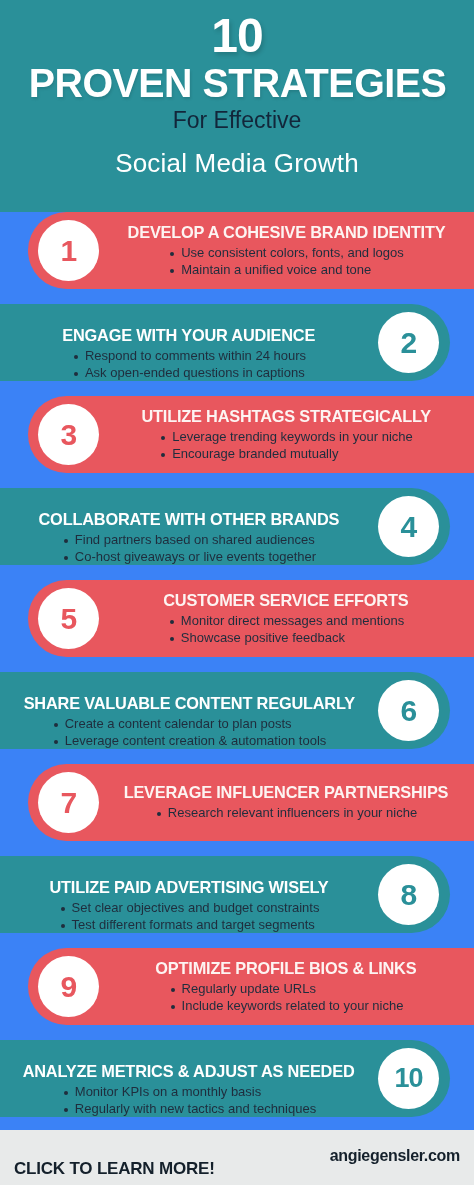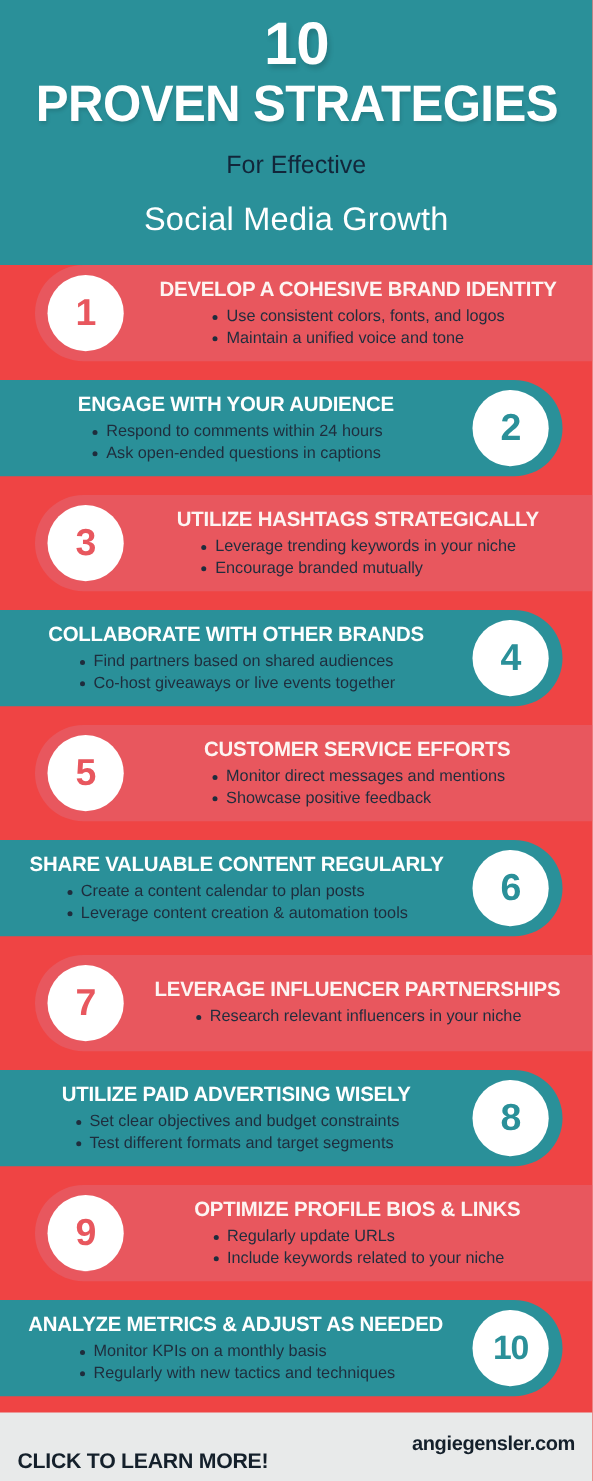--- a/index.html
+++ b/index.html
@@ -6,21 +6,21 @@
   body{
     width:474px;height:1185px;
     background:#e8eaea;
     font-family:"Liberation Sans", sans-serif;
     overflow:hidden;
     position:relative;
   }
   #page{
     position:relative;
     width:474px;height:1185px;
-    background:#ef4444;
+    background:#3b82f6;
     overflow:hidden;
   }
 
   
   .header{
     position:absolute;top:0;left:0;width:474px;height:212px;
     overflow:hidden;
   }
   .header-lens{
     position:absolute;
@@ -42,22 +42,22 @@
   }
   .h-main{
     font-size:41px;line-height:44px;font-weight:bold;color:#ffffff;
     letter-spacing:-0.5px;
     transform:scaleX(0.96);
     text-shadow:1px 2px 3px rgba(0,0,0,0.12);
     white-space:nowrap;
     margin-top:2px;
   }
   .h-sub1{
-    font-size:20px;line-height:26px;color:#12263a;font-weight:400;
-    margin-top:14px;
+    font-size:23px;line-height:26px;color:#12263a;font-weight:400;
+    margin-top:2px;
   }
   .h-sub2{
     font-size:26px;line-height:30px;color:#ffffff;font-weight:400;
     margin-top:15px;
     letter-spacing:0.2px;
   }
 
   
   .rows{position:absolute;top:212px;left:0;width:474px;}
   .row{
@@ -91,21 +91,21 @@
   .row.odd .circle{left:38px;color:#e8575e;}
   .row.even .circle{left:378px;color:#2a9099;}
   .row.even .circle.wide{font-size:27px;letter-spacing:-1px;}
 
   .content{
     position:absolute;top:0;height:77px;
     display:flex;flex-direction:column;justify-content:center;
     box-sizing:border-box;
   }
   .row.odd .content{left:104px;right:6px;width:364px;align-items:center;}
-  .row.even .content{left:6px;width:366px;align-items:center;}
+  .row.even .content{left:6px;width:366px;align-items:center;justify-content:flex-end;}
 
   .r-title{
     font-size:16.5px;font-weight:bold;color:#fdf4f2;
     letter-spacing:-0.2px;
     line-height:19px;
     white-space:nowrap;
     margin-bottom:3px;
     transform:scaleX(0.99);
   }
   .row.even .r-title{color:#ffffff;}

